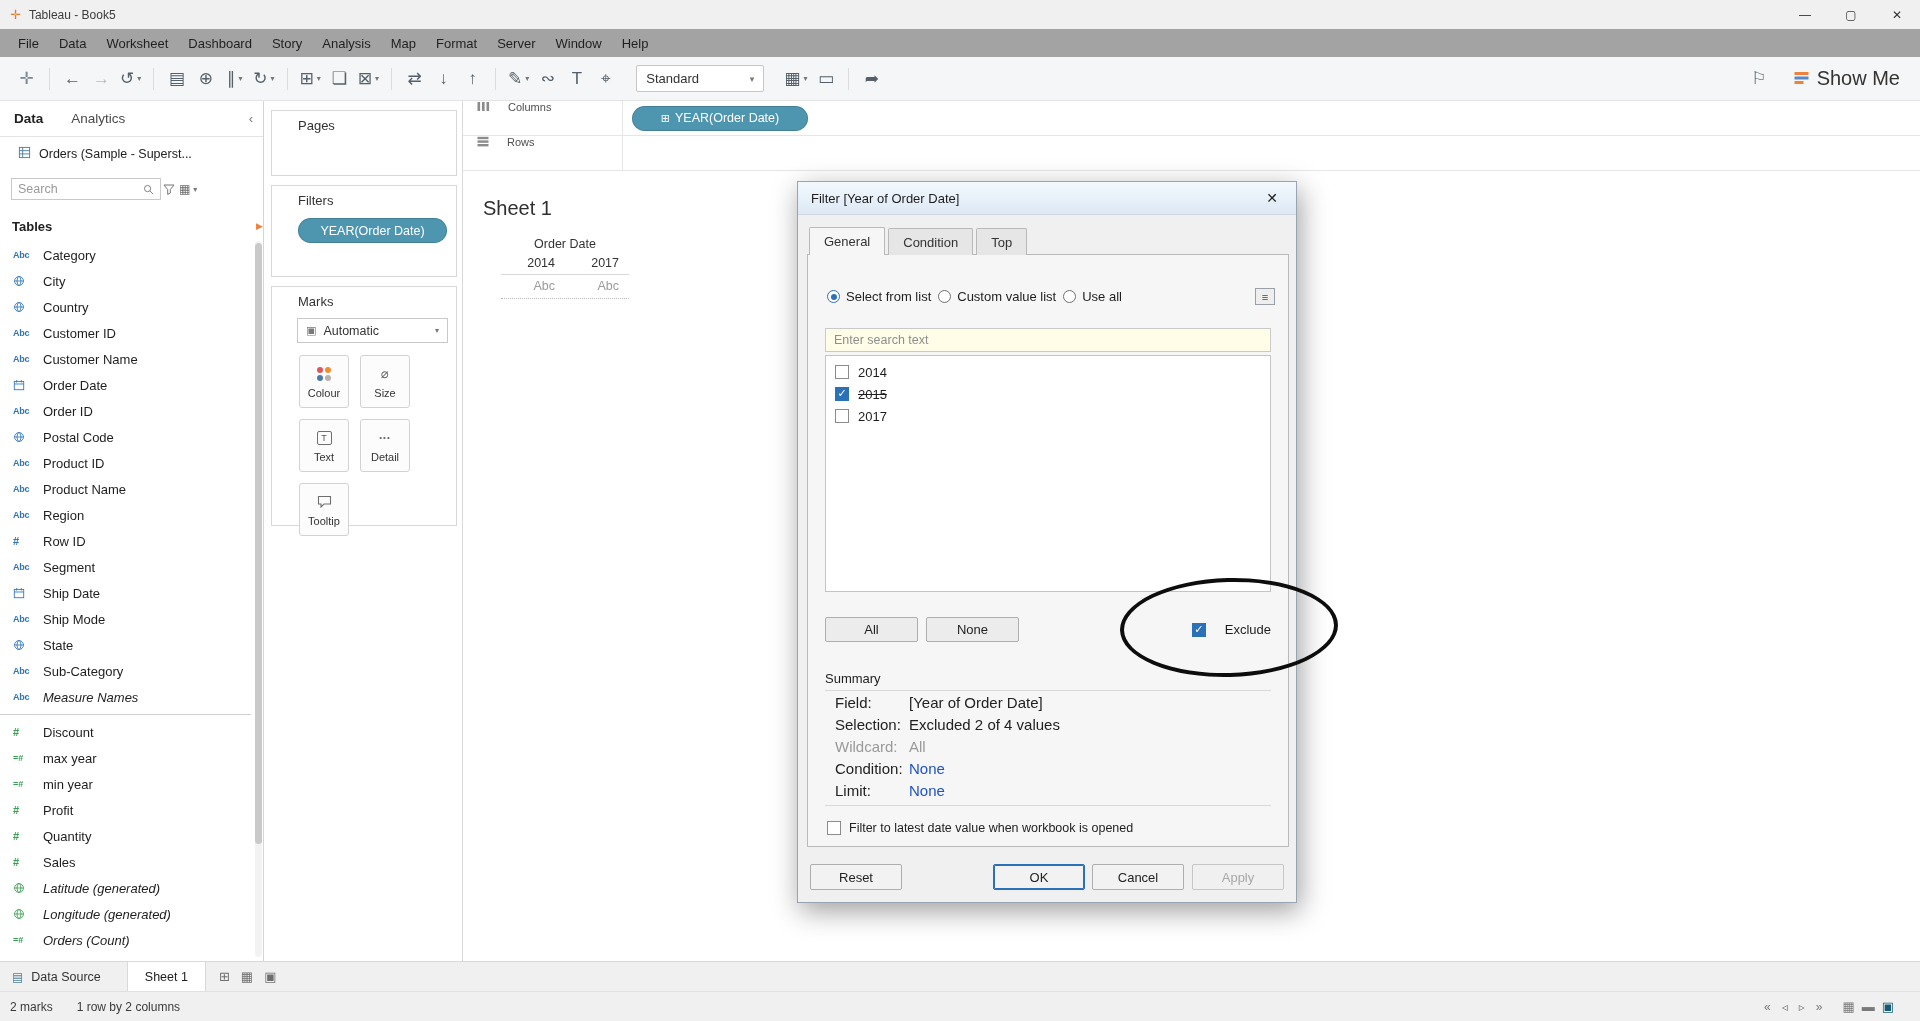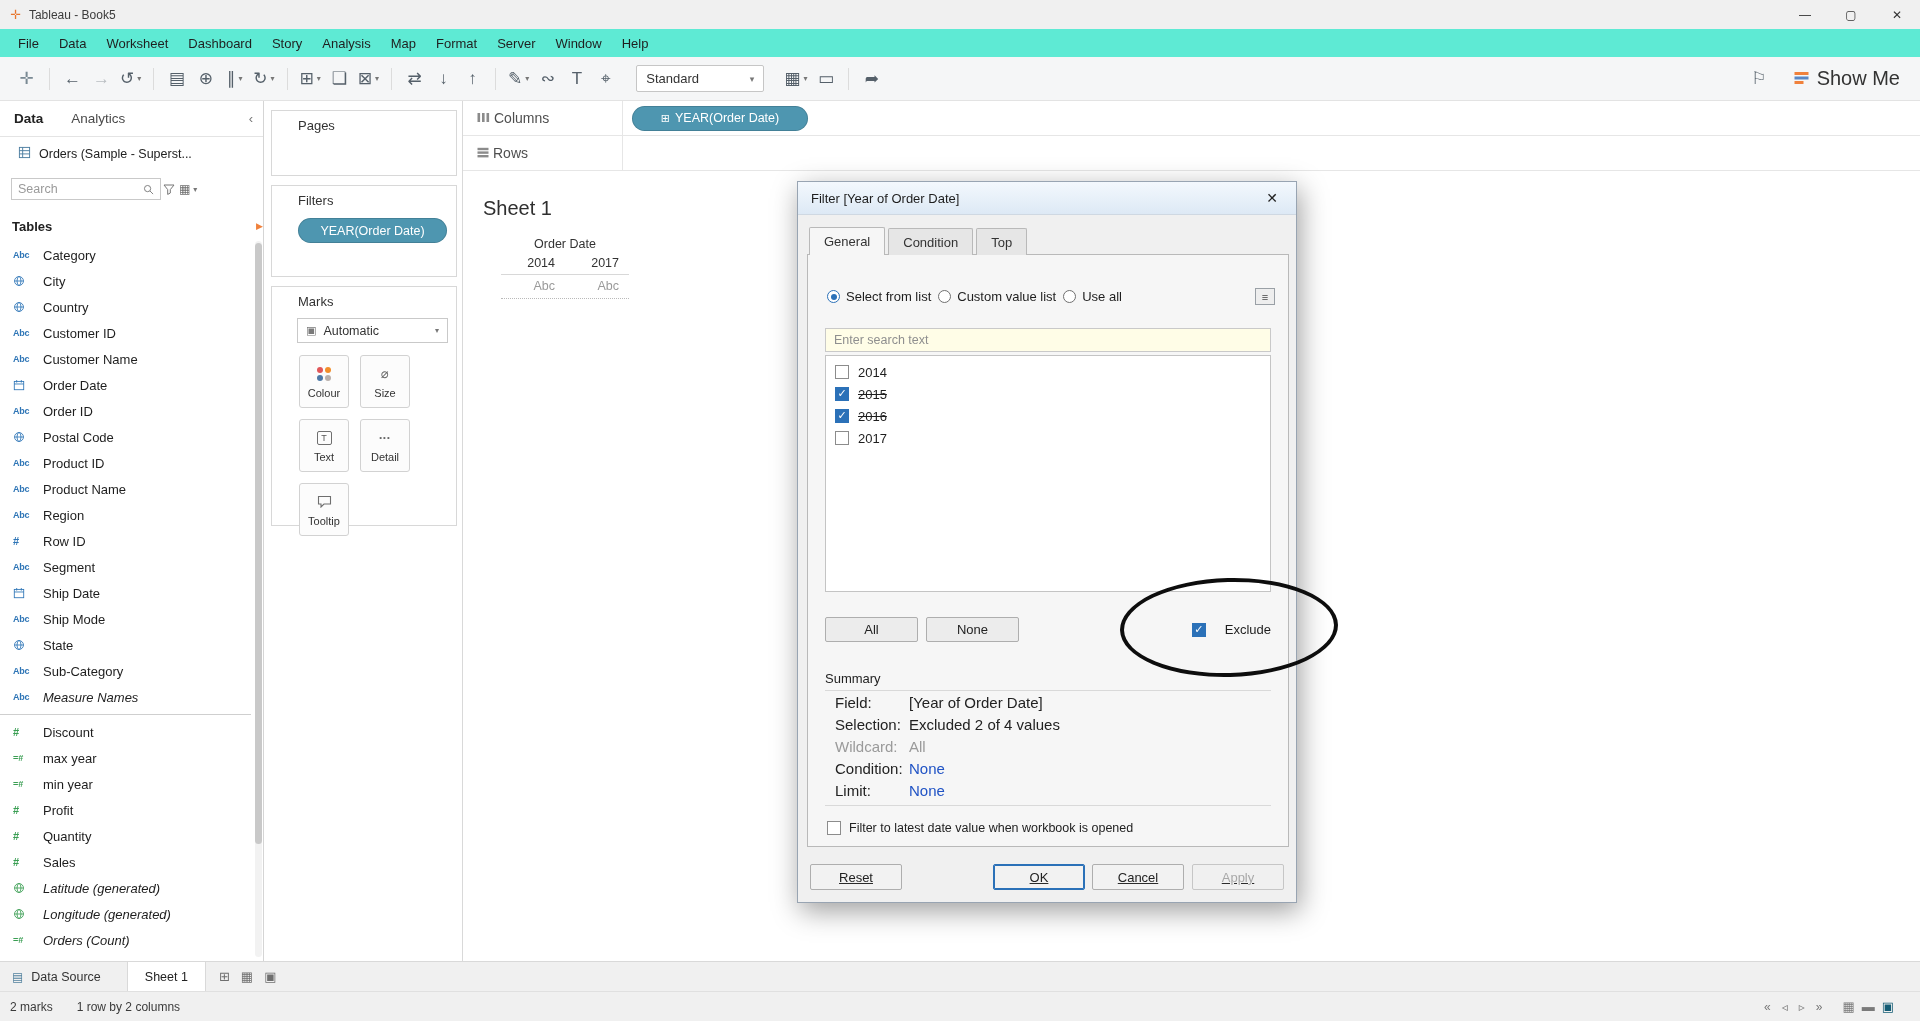--- a/index.html
+++ b/index.html
@@ -12,21 +12,21 @@
 #app{position:relative;width:1920px;height:1021px;overflow:hidden;background:#fff;}
 
 
 .titlebar{position:absolute;top:0;left:0;right:0;height:29px;background:#f0f0f0;display:flex;align-items:center;padding-left:10px;}
 .app-logo{font-size:13px;color:#e8762d;margin-right:8px;line-height:1;}
 .title-text{font-size:12px;color:#3c3c3c;}
 .win-controls{margin-left:auto;display:flex;height:100%;}
 .win-btn{width:46px;display:flex;align-items:center;justify-content:center;font-size:12px;color:#333;}
 
 
-.menubar{position:absolute;top:29px;left:0;right:0;height:28px;background:#5eead4;display:flex;align-items:center;padding-left:8px;}
+.menubar{position:absolute;top:29px;left:0;right:0;height:28px;background:#a3a3a3;display:flex;align-items:center;padding-left:8px;}
 .menu-item{padding:5px 10px;font-size:13px;color:#1f1f1f;}
 
 
 .toolbar{position:absolute;top:57px;left:0;right:0;height:44px;background:#f5f6f7;border-bottom:1px solid #e3e3e3;display:flex;align-items:center;padding:0 12px;}
 .tb-group{display:flex;align-items:center;}
 .tb-btn{height:30px;min-width:29px;padding:0 4px;display:flex;align-items:center;justify-content:center;color:#55606a;font-size:17px;}
 .tb-btn.disabled{color:#b9bec2;}
 .tb-glyph{line-height:1;}
 .tb-caret{font-size:8px;color:#777;margin-left:3px;}
 .tb-sep{width:1px;height:22px;background:#dcdcdc;margin:0 8px;}
@@ -81,21 +81,21 @@
 .mark-icon{height:18px;display:flex;align-items:center;justify-content:center;}
 .mi-colour{display:grid;grid-template-columns:6px 6px;grid-gap:2px;}
 .mi-colour i{width:6px;height:6px;border-radius:50%;display:block;}
 .mi-glyph{font-size:13px;color:#666;}
 .mi-textbox{width:15px;height:14px;border:1px solid #6f6f6f;border-radius:2px;font-size:9px;display:flex;align-items:center;justify-content:center;color:#555;}
 .mi-dots{font-size:8px;letter-spacing:1px;color:#666;}
 
 
 .canvas{position:absolute;top:101px;left:462px;right:0;bottom:60px;background:#fff;border-left:1px solid #d9d9d9;}
 .shelf-row{height:35px;display:flex;align-items:stretch;border-bottom:1px solid #e6e6e6;}
-.shelf-label{width:160px;display:flex;align-items:center;gap:4px;padding-left:14px;color:#4f4f4f;font-size:14px;border-right:1px solid #e6e6e6;}
+.shelf-label{width:160px;display:flex;align-items:flex-start;gap:18px;padding-left:14px;color:#4f4f4f;font-size:11px;border-right:1px solid #e6e6e6;}
 .shelf-content{flex:1;display:flex;align-items:center;padding-left:9px;}
 .columns-pill{width:176px;}
 .sheet-title{position:absolute;left:20px;top:96px;font-size:20px;color:#2f2f2f;}
 .viz-table{position:absolute;left:38px;top:136px;}
 .viz-header{width:128px;text-align:center;font-size:12.5px;color:#333;padding-bottom:3px;}
 .viz-years{display:flex;border-bottom:1px solid #d8d8d8;}
 .viz-years span{width:64px;text-align:right;padding:2px 10px 4px 0;font-size:12.5px;color:#333;}
 .viz-cells{display:flex;border-bottom:1px dotted #b9b9b9;}
 .viz-cells span{width:64px;text-align:right;padding:4px 10px 5px 0;font-size:12.5px;color:#9a9a9a;}
 
@@ -124,21 +124,21 @@
 .btn{height:25px;min-width:93px;background:#ececec;border:1px solid #aeaeae;border-radius:2px;display:flex;align-items:center;justify-content:center;font-size:13px;color:#222;padding:0 10px;}
 .exclude{margin-left:auto;display:flex;align-items:center;gap:19px;font-size:13px;color:#1e1e1e;}
 .summary{position:absolute;top:416px;left:17px;right:17px;border-bottom:1px solid #d9d9d9;padding-bottom:4px;}
 .summary-header{font-size:13px;color:#222;padding-bottom:4px;border-bottom:1px solid #d9d9d9;}
 .sum-row{display:flex;height:22px;align-items:center;font-size:15px;}
 .sum-label{width:74px;margin-left:10px;color:#222;}
 .sum-value{color:#222;}
 .sum-row.muted .sum-label,.sum-row.muted .sum-value{color:#9a9a9a;}
 .sum-value.link{color:var(--link-blue);}
 .latest-row{position:absolute;top:566px;left:19px;display:flex;align-items:center;gap:8px;font-size:12.5px;color:#222;}
-.dialog-buttons{position:absolute;left:12px;right:12px;top:682px;display:flex;align-items:center;text-decoration:underline;}
+.dialog-buttons{position:absolute;left:12px;right:12px;top:682px;display:flex;align-items:center;}
 .dialog-buttons .btn{min-width:92px;height:26px;background:#f2f2f2;}
 .btn-ok{margin-left:auto;border:1px solid var(--accent-blue);box-shadow:inset 0 0 0 1px var(--accent-blue);background:#fff;}
 .btn-cancel{margin-left:7px;}
 .btn-apply{margin-left:8px;}
 .btn.disabled{color:#a8a8a8;background:#f0f0f0;border-color:#c6c6c6;}
 
 
 .ellipse-annotation{position:absolute;left:1120px;top:578px;width:218px;height:99px;border:4px solid var(--annotation);border-radius:50%;z-index:40;transform:rotate(-1.5deg);}
 
 
@@ -649,24 +649,20 @@
         <span>Enter search text</span>
       </div>
       <div class="vlist" id="vlist">
           <div class="vitem">
             <span class="cb"></span>
             <span>2014</span>
           </div>
           <div class="vitem">
             <span class="cb checked"></span>
             <span class="strike">2015</span>
-          </div>
-          <div class="vitem">
-            <span class="cb checked"></span>
-            <span class="strike">2016</span>
           </div>
           <div class="vitem">
             <span class="cb"></span>
             <span>2017</span>
           </div>
         </div>
       <div class="allnone">
         <div class="btn">All</div>
         <div class="btn">None</div>
         <label class="exclude">

